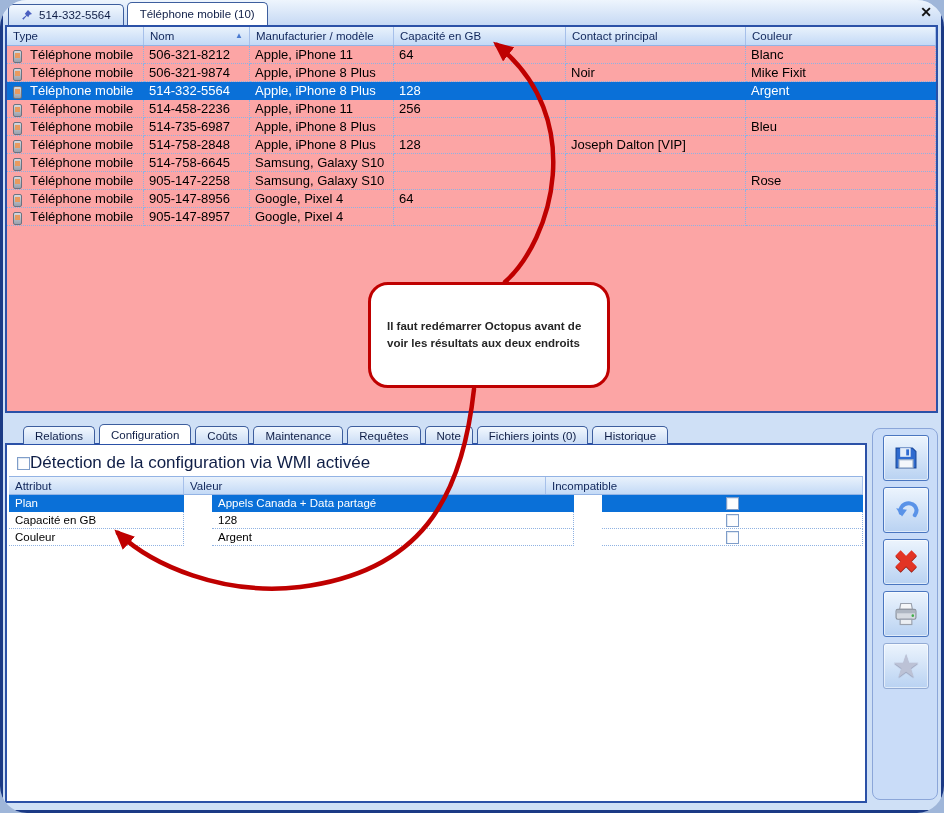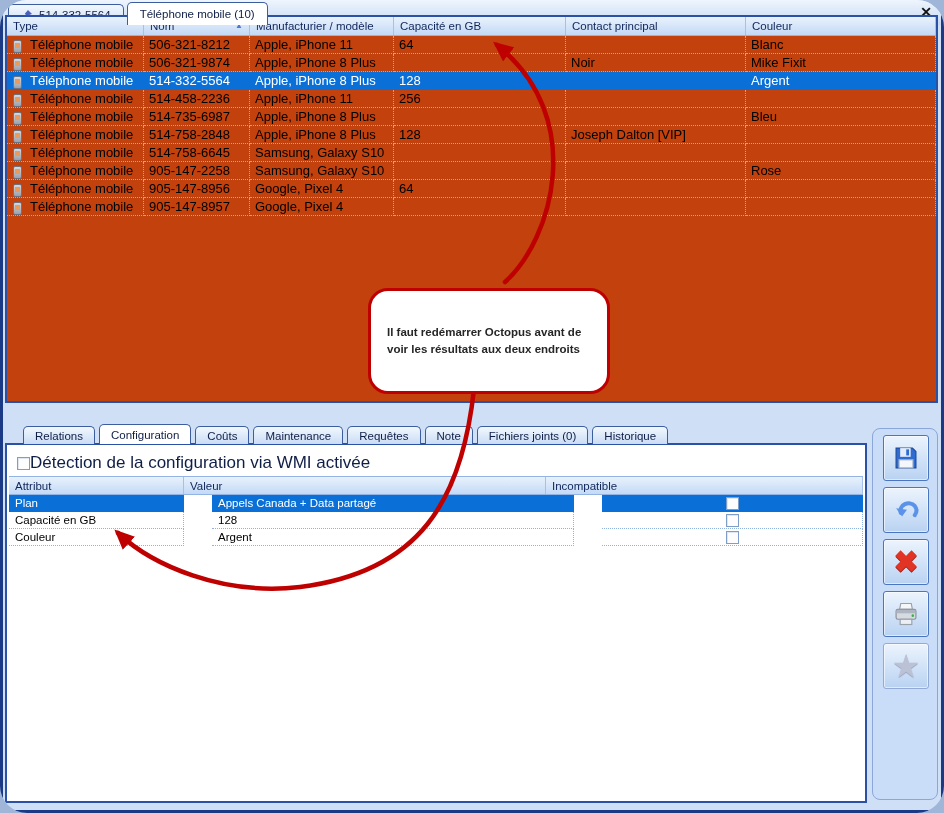--- a/index.html
+++ b/index.html
@@ -14,39 +14,39 @@
   .top-strip{position:absolute;left:0;top:0;width:944px;height:25px;
     background:linear-gradient(#eef5fd,#c6d9f4);display:flex;align-items:flex-end;padding-left:8px;}
   .tab{display:inline-flex;align-items:center;gap:6px;height:21px;padding:0 12px;
     border:1px solid #3d5e9e;border-bottom:none;border-radius:5px 5px 0 0;
     background:linear-gradient(#f2f8fe,#cadcf5);font-size:11.5px;color:#0f1e46;margin-right:3px;position:relative;}
   .tab.active{background:#fff;height:23px;z-index:2;}
   .close-btn{position:absolute;right:12px;top:4px;font-size:14px;font-weight:bold;color:#111;
     line-height:16px;cursor:default;}
 
   
-  .list-panel{position:absolute;left:5px;top:15px;width:933px;height:388px;background:#c2410c;
+  .list-panel{position:absolute;left:5px;top:25px;width:933px;height:388px;background:#fca5a5;
     border:2px solid #2b51a7;overflow:hidden;z-index:1;}
   .lrow{display:grid;grid-template-columns:137px 106px 144px 172px 180px 1fr;}
   .list-header{height:19px;background:linear-gradient(#e9f2fc,#c3d9f6);border-bottom:1px solid #93b3e4;}
   .hcell{font-size:11.5px;color:#10265a;line-height:18px;padding-left:6px;border-right:1px solid #a6c0ea;
     display:flex;align-items:center;justify-content:space-between;overflow:hidden;white-space:nowrap;}
   .sort-arrow{font-size:8px;color:#4a7ad0;margin-right:6px;}
   .drow{height:18px;}
   .dcell{font-size:13px;color:#000;line-height:17px;padding-left:5px;border-right:1px dotted #8fb2e2;
     border-bottom:1px dotted #8fb2e2;overflow:hidden;white-space:nowrap;display:flex;align-items:flex-end;}
   .dcell.type{padding-left:6px;gap:8px;}
   .drow.selected .dcell{background:var(--sel);color:#fff;border-color:transparent;}
   .phone-icon{width:9px;height:13px;border:1px solid #6b7280;border-radius:2px;flex:0 0 auto;
     background:linear-gradient(#d4d9e0,#99a1ad);position:relative;}
   .phone-icon::after{content:'';position:absolute;left:1px;top:2px;width:5px;height:5px;background:#e89a5f;}
 
   
   .overlay{position:absolute;left:0;top:0;width:944px;height:813px;pointer-events:none;z-index:5;}
-  .callout{position:absolute;left:368px;top:288px;width:242px;height:106px;background:#fff;
+  .callout{position:absolute;left:368px;top:282px;width:242px;height:106px;background:#fff;
     border:3px solid var(--red);border-radius:20px;z-index:6;display:flex;align-items:center;
     padding:0 16px;font-size:11.5px;font-weight:bold;color:#262626;line-height:17px;white-space:pre-line;}
 
   
   .detail-tabs{position:absolute;left:5px;top:424px;height:20px;display:flex;align-items:flex-end;padding-left:18px;z-index:2;}
   .dtab{display:inline-flex;align-items:center;height:18px;padding:0 11px;border:1px solid #3d5e9e;border-bottom:none;
     border-radius:5px 5px 0 0;background:linear-gradient(#f2f8fe,#cadcf5);font-size:11.5px;color:#0f1e46;margin-right:4px;}
   .dtab.active{background:#fff;height:20px;z-index:3;}
 
   

